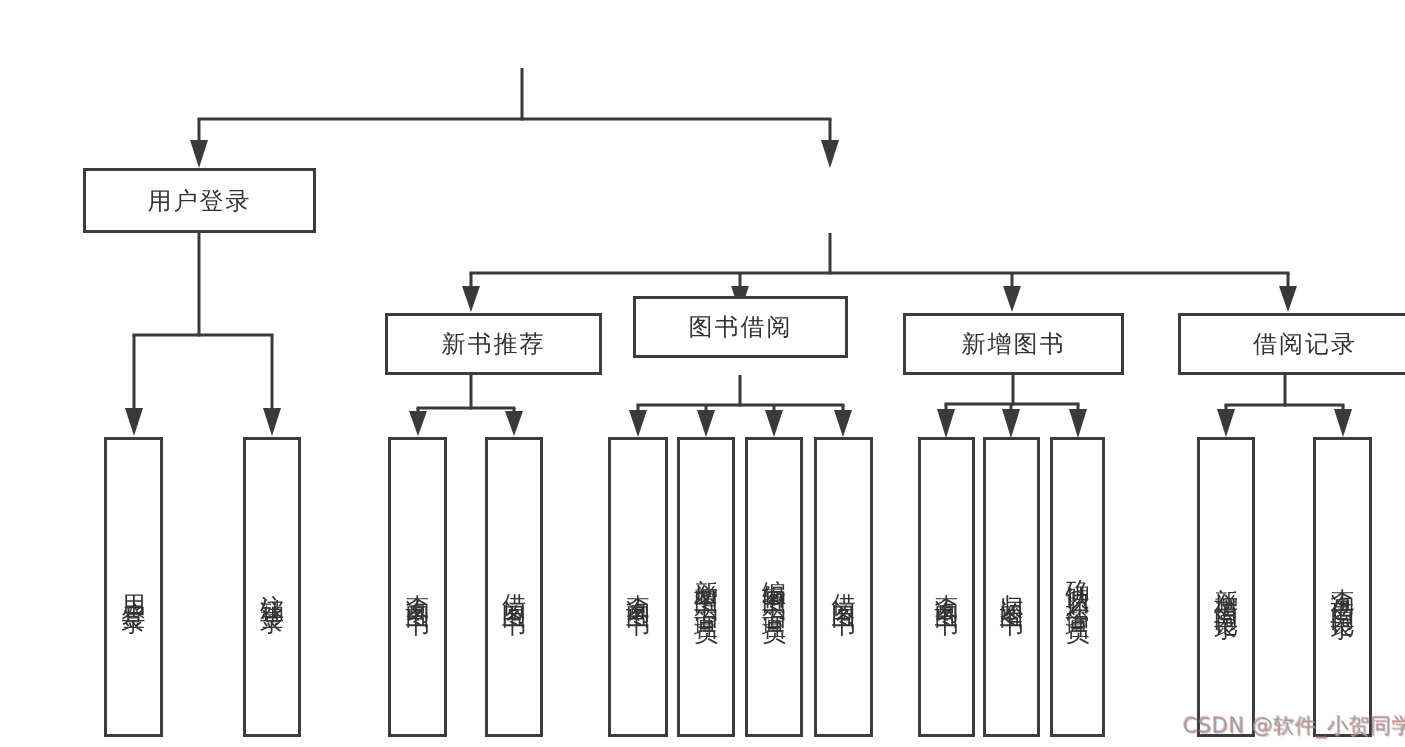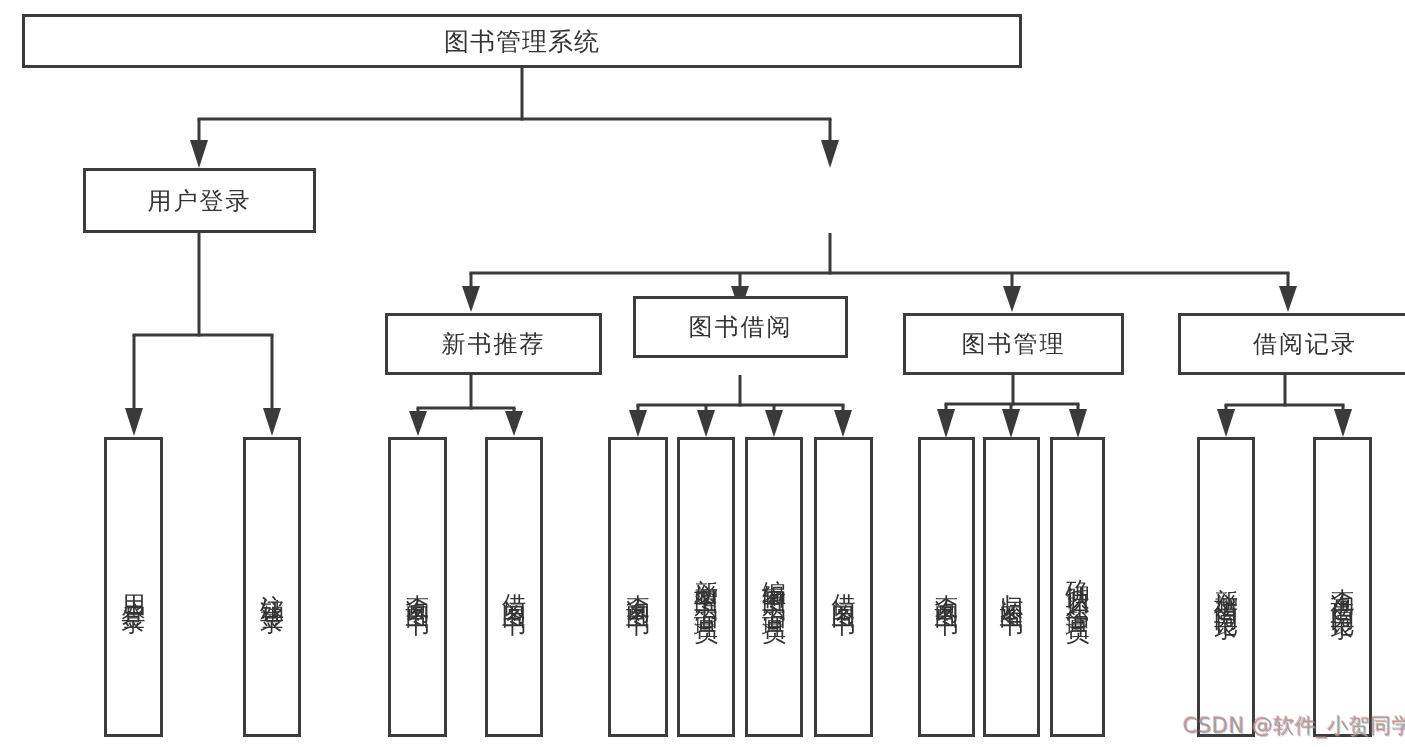--- a/index.html
+++ b/index.html
@@ -124,36 +124,33 @@
 
       <line x1="1285" y1="375" x2="1285" y2="406.5"></line>
       <line x1="1224.5" y1="405" x2="1344.5" y2="405"></line>
       <line x1="1226" y1="405" x2="1226" y2="412"></line>
       <polygon points="1217,409 1235,409 1226,437" stroke="none"></polygon>
       <line x1="1343" y1="405" x2="1343" y2="412"></line>
       <polygon points="1334,409 1352,409 1343,437" stroke="none"></polygon>
     </g>
   </svg>
 
-  <div class="box" id="n-root">
-    <span class="hlbl">图书管理系统</span>
-  </div>
 
   <div class="box" id="n-login">
     <span class="hlbl">用户登录</span>
   </div>
 
   <div class="box" id="n-newbook">
     <span class="hlbl">新书推荐</span>
   </div>
   <div class="box" id="n-borrow">
     <span class="hlbl">图书借阅</span>
   </div>
   <div class="box" id="n-current">
-    <span class="hlbl">图书管理</span>
+    <span class="hlbl">新增图书</span>
   </div>
   <div class="box" id="n-record">
     <span class="hlbl">借阅记录</span>
   </div>
 
   <div class="box leaf" id="l1">
     <span class="vlbl">用户登录</span>
   </div>
   <div class="box leaf" id="l2">
     <span class="vlbl">注销登录</span>

